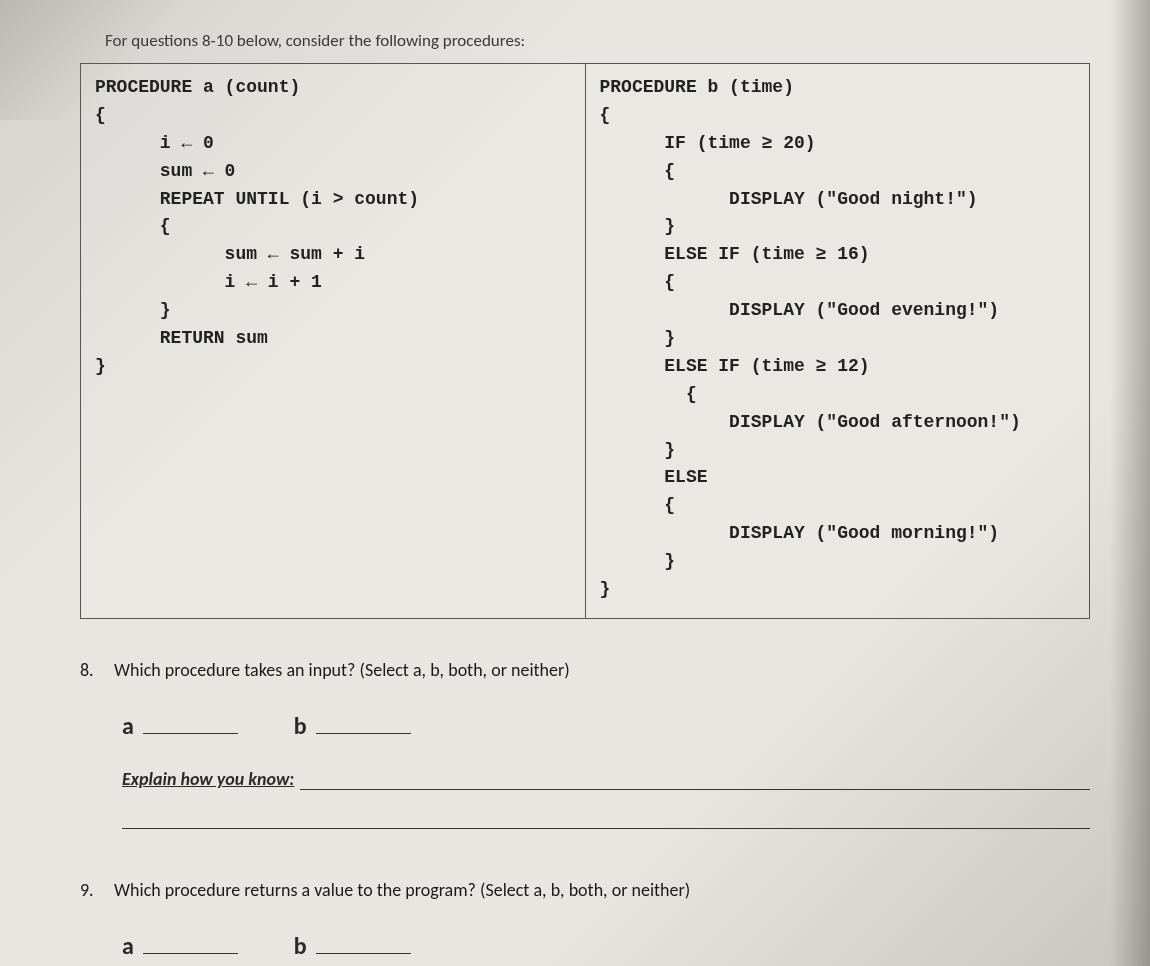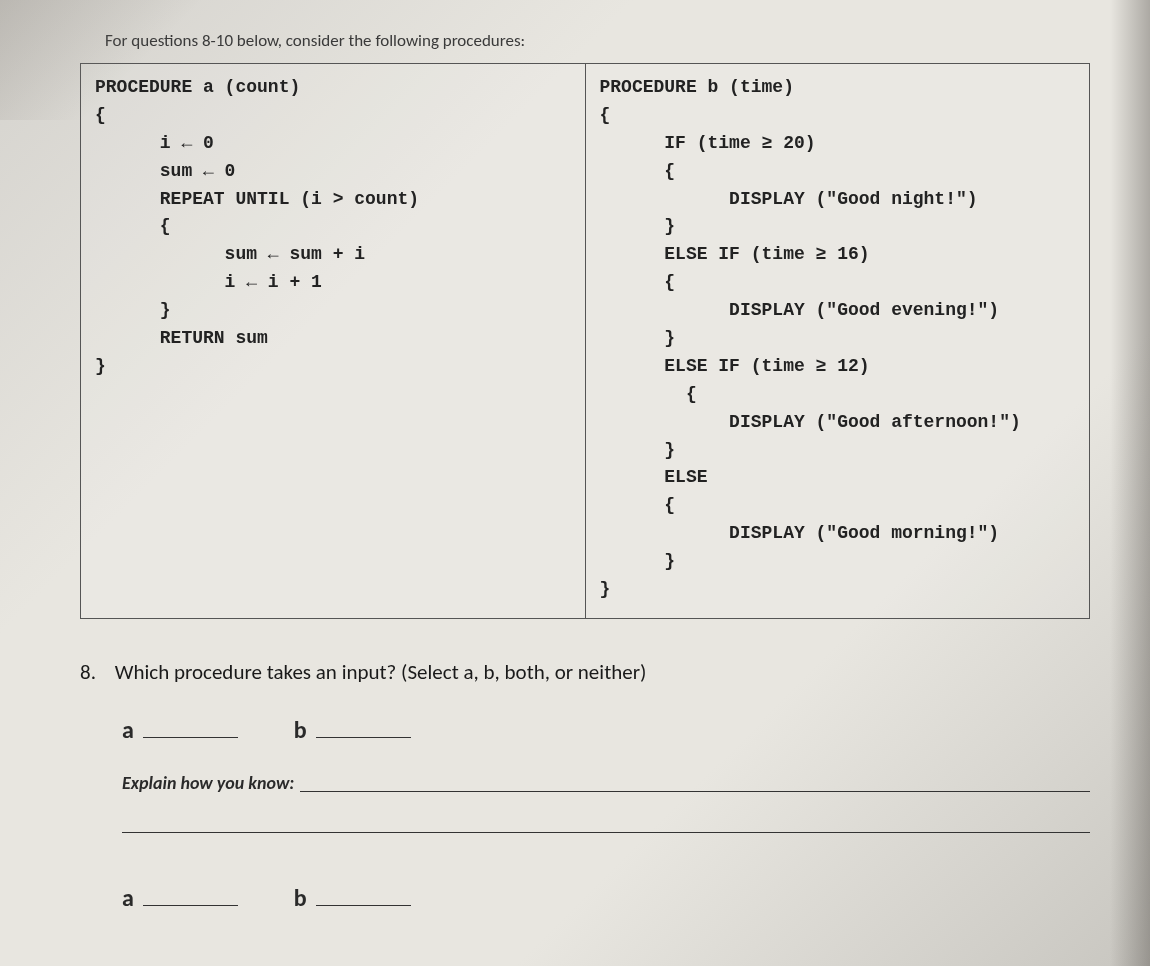--- a/index.html
+++ b/index.html
@@ -39,21 +39,21 @@
       white-space: pre;
       color: #222;
     }
     .code-col:first-child {
       border-right: 1.5px solid #555;
     }
     .question-block {
       margin-bottom: 50px;
     }
     .qtext {
-      font-size: 21px;
+      font-size: 18px;
       color: #1a1a1a;
       margin-bottom: 30px;
     }
     .qnum {
       display: inline-block;
       min-width: 30px;
     }
     .answers {
       margin-left: 42px;
       font-size: 24px;
@@ -68,21 +68,22 @@
       margin-left: 4px;
       margin-right: 50px;
       vertical-align: baseline;
     }
     .explain-row {
       margin-left: 42px;
       font-size: 18px;
       font-style: italic;
       font-weight: bold;
       display: flex;
-      align-items: center;
+      align-items: flex-end;
+      text-decoration: underline;
     }
     .blank-long {
       flex: 1;
       border-bottom: 1.5px solid #333;
       height: 18px;
       margin-left: 6px;
     }
     .blank-full {
       margin-left: 42px;
       margin-top: 38px;
@@ -162,20 +163,24 @@
       <span class="blank-short"></span>
     </div>
     <div class="explain-row">
       <span>Explain how you know:</span>
       <span class="blank-long"></span>
     </div>
     <div class="blank-full"></div>
   </div>
 
   <div class="question-block">
+    <div class="qtext">
+      <span class="qnum">9.</span>
+      <span>Which procedure returns a value to the program? (Select a, b, both, or neither)</span>
+    </div>
     <div class="answers">
       <span>a</span>
       <span class="blank-short"></span>
       <span>b</span>
       <span class="blank-short"></span>
     </div>
 
   </div>
 
 </div>

